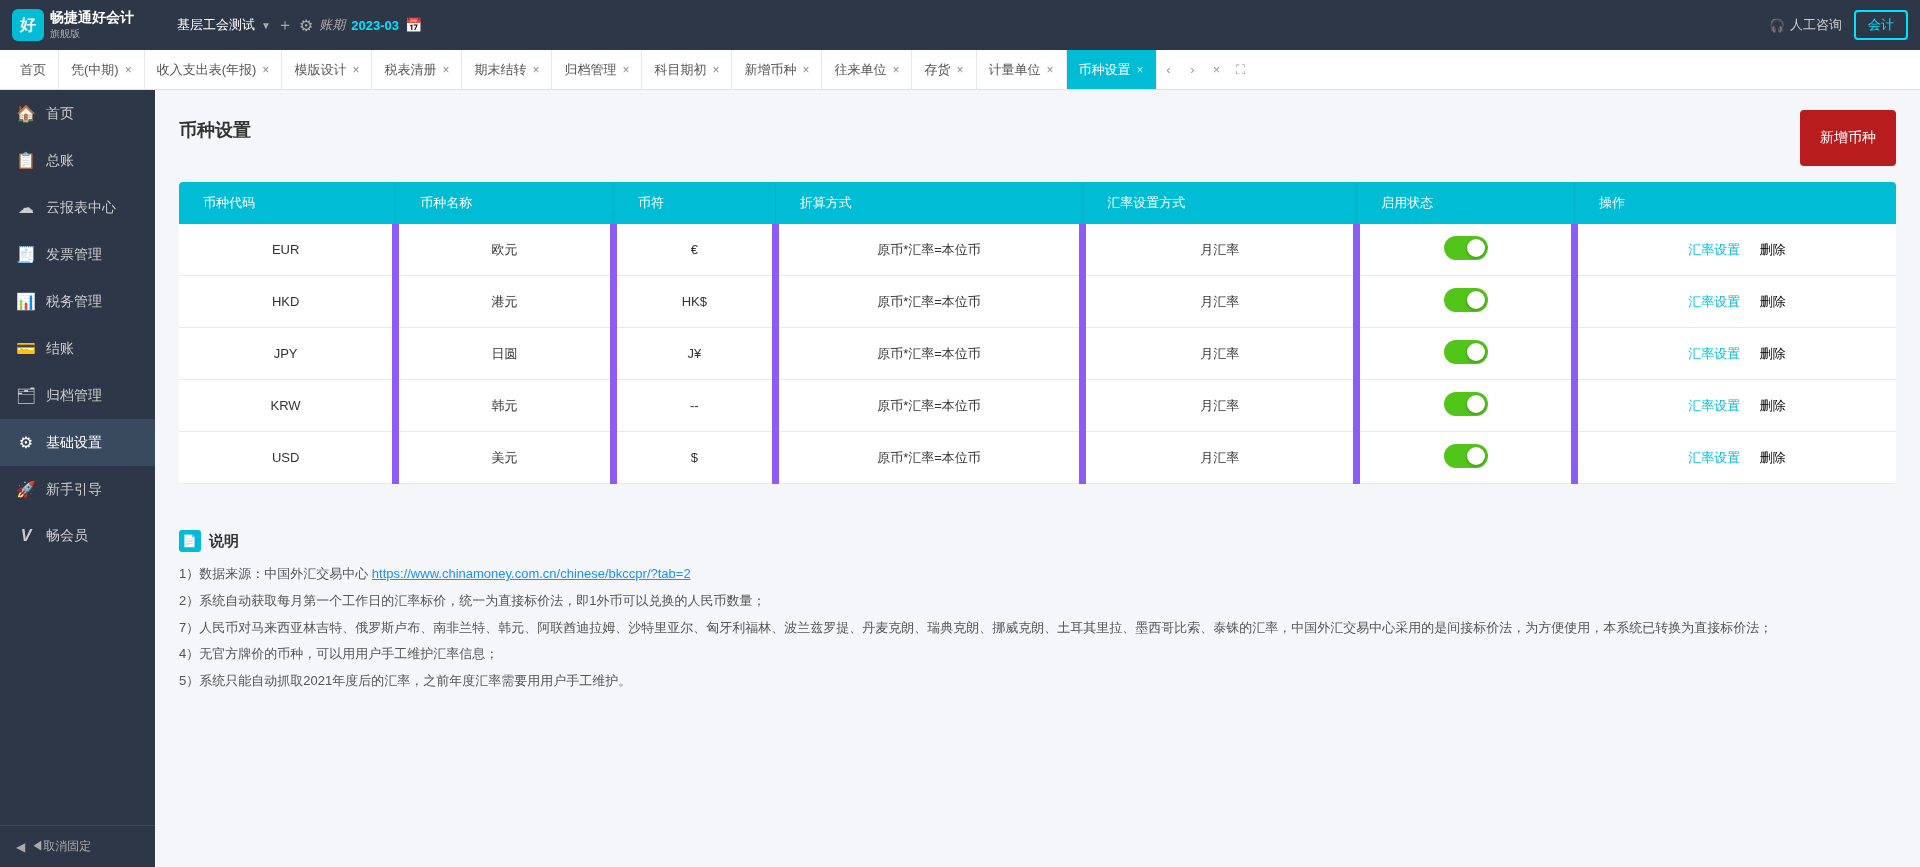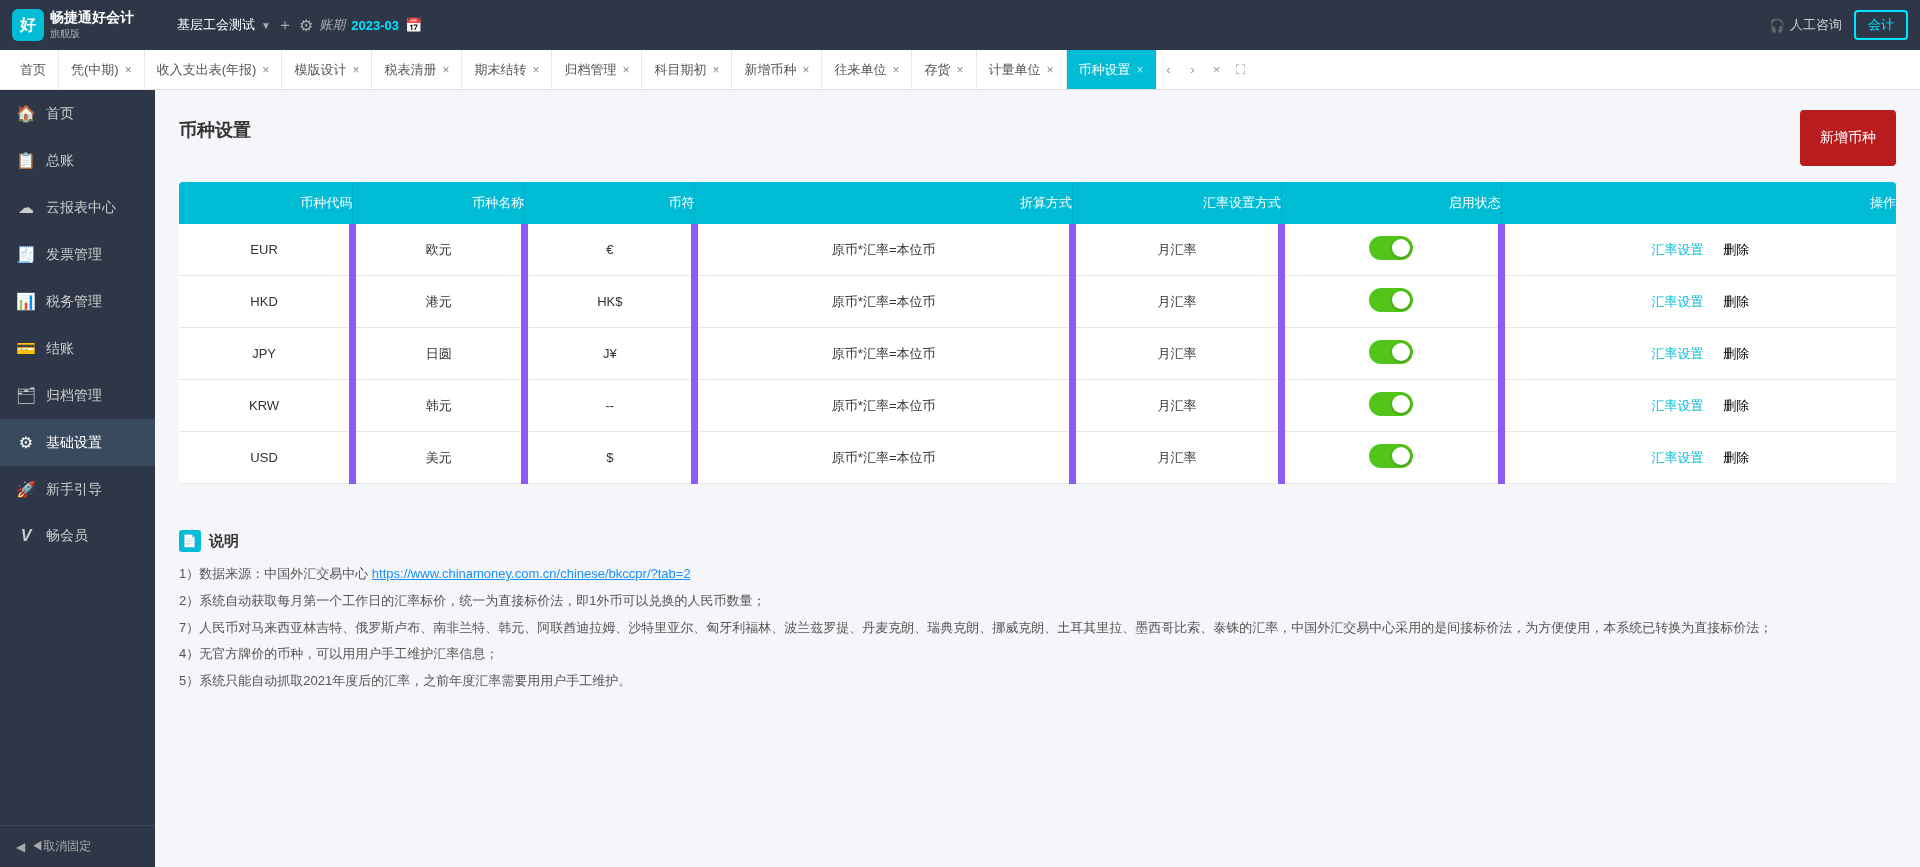--- a/index.html
+++ b/index.html
@@ -56,21 +56,21 @@
     .sidebar-bottom { margin-top: auto; padding: 12px 16px; color: #aaa; font-size: 12px; cursor: pointer; display: flex; align-items: center; gap: 6px; border-top: 1px solid #3a4a5e; }
 
     
     .content-area { flex: 1; background: #f5f6fa; overflow-y: auto; padding: 0; }
     .page-content { padding: 20px 24px; }
     .page-title { font-size: 18px; font-weight: bold; color: #333; margin-bottom: 16px; }
 
     
     .data-table { width: 100%; border-collapse: collapse; background: white; border-radius: 4px; overflow: hidden; }
     .data-table thead tr { background: #00bcd4; }
-    .data-table thead th { color: white; font-size: 13px; font-weight: normal; padding: 12px 0; text-align: right; border-right: 1px solid #00afc7; }
+    .data-table thead th { color: white; font-size: 13px; font-weight: normal; padding: 12px 24px; text-align: left; border-right: 1px solid #00afc7; }
     .data-table thead th:last-child { border-right: none; }
     .data-table tbody tr { border-bottom: 1px solid #e8e8e8; }
     .data-table tbody td { padding: 12px 16px; text-align: center; font-size: 13px; color: #333; border-right: 7px solid #8b5cf6; }
     .data-table tbody td:last-child { border-right: none; }
 
     
     .toggle-switch { display: inline-flex; align-items: center; width: 44px; height: 24px; background: #52c41a; border-radius: 12px; position: relative; cursor: pointer; }
     .toggle-knob { position: absolute; right: 3px; width: 18px; height: 18px; background: white; border-radius: 50%; box-shadow: 0 1px 3px rgba(0,0,0,0.3); }
 
     

